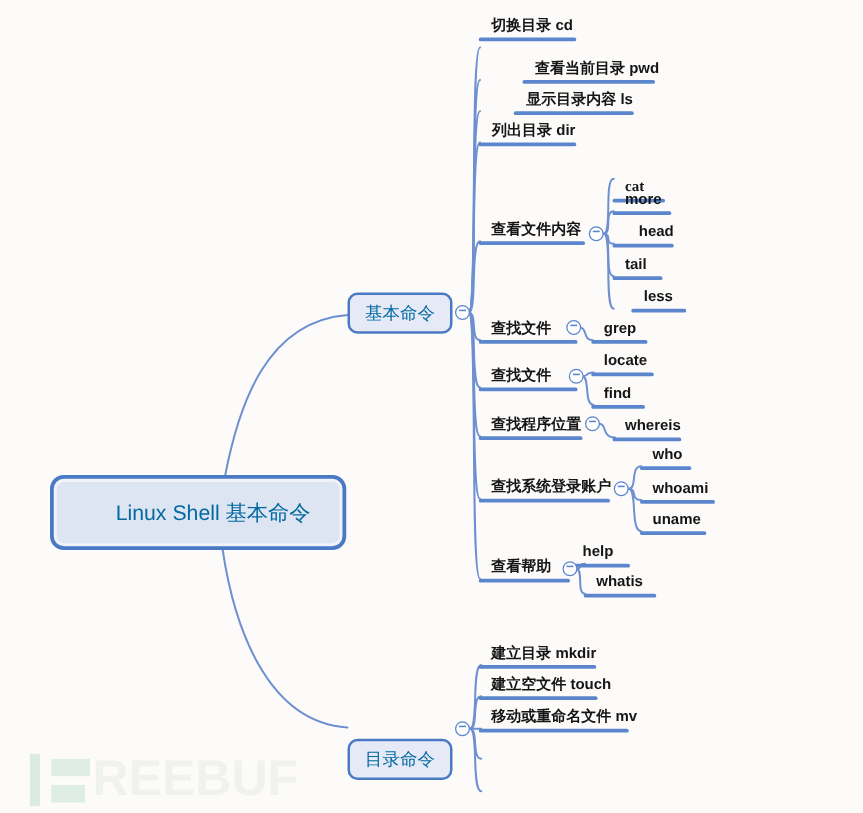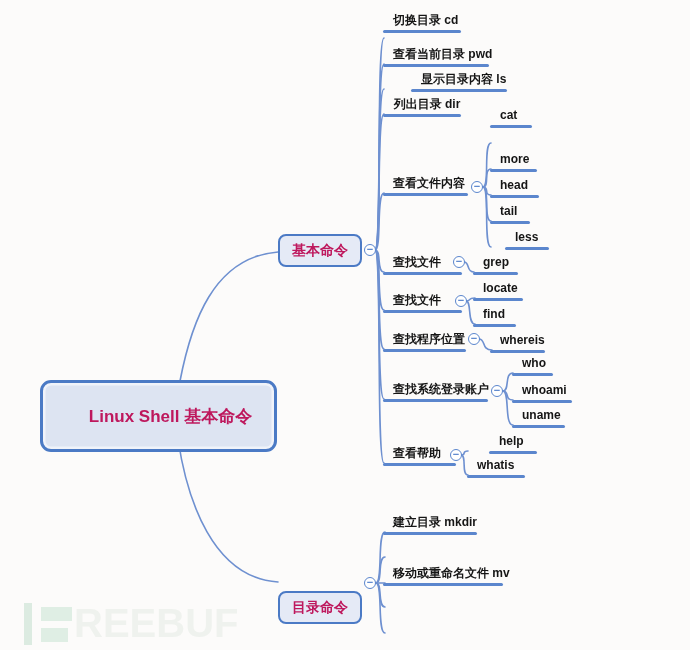--- a/index.html
+++ b/index.html
@@ -9,21 +9,21 @@
     font-family:"Liberation Sans","DejaVu Sans",sans-serif;
   }
   .canvas{position:absolute;inset:0;}
   svg.links{position:absolute;left:0;top:0;pointer-events:none;}
   svg.links path{fill:none;stroke:#6e90d0;stroke-width:1.6;stroke-linecap:round;}
 
   .node{
     position:absolute;box-sizing:border-box;
     display:flex;align-items:center;justify-content:center;
     background:#e5eaf6;border:2px solid #4b7ac5;border-radius:8px;
-    color:#be185d;font-weight:bold;white-space:nowrap;
+    color:#0369a1;font-weight:normal;white-space:nowrap;
   }
   .node.root{
     background:#dde4f2;border:3px solid #4b7ac5;border-radius:11px;
     box-shadow:inset 0 0 0 2.5px #f0f3fa;
     font-size:17px;
   }
   .node.branch{font-size:14px;}
 
   .toggle{
     position:absolute;width:12px;height:12px;box-sizing:border-box;
@@ -98,40 +98,40 @@
     <path d="M461 455 C467 455 461 451 468 451"></path>
     <path d="M461 455 C467 455 461 475 468 475"></path>
 
     <path d="M376 583 C383 583 377 532 385 532"></path>
     <path d="M376 583 C383 583 377 557 385 557"></path>
     <path d="M376 583 C383 583 377 583 385 583"></path>
     <path d="M376 583 C383 583 377 607 385 607"></path>
     <path d="M376 583 C383 583 377 633 385 633"></path>
   </svg>
 
-  <div class="node root" style="left:40px;top:380px;width:237px;height:72px;padding-left:24px;">Linux Shell 基本命令</div>
+  <div class="node root" style="left:40px;top:380px;width:237px;height:60px;padding-left:24px;">Linux Shell 基本命令</div>
 
   <div class="node branch" style="left:278px;top:234px;width:84px;height:33px;">基本命令</div>
 
   <div class="node branch" style="left:278px;top:566px;width:84px;height:33px;margin-top:25px;">目录命令</div>
 
   <div class="toggle" style="left:364px;top:244px;">−</div>
   <div class="toggle" style="left:364px;top:577px;">−</div>
   <div class="toggle" style="left:471px;top:181px;">−</div>
   <div class="toggle" style="left:453px;top:256px;">−</div>
   <div class="toggle" style="left:455px;top:295px;">−</div>
   <div class="toggle" style="left:468px;top:333px;">−</div>
   <div class="toggle" style="left:491px;top:385px;">−</div>
   <div class="toggle" style="left:450px;top:449px;">−</div>
 
   <div class="leaf" style="left:383px;top:14px;width:78px;">
     <div class="leaf-label">切换目录 cd</div>
       <div class="leaf-line"></div>
     </div>
-  <div class="leaf" style="left:383px;top:48px;width:106px;">
+  <div class="leaf" style="left:383px;top:48px;width:106px;padding-left:35px;">
     <div class="leaf-label">查看当前目录 pwd</div>
       <div class="leaf-line"></div>
     </div>
   <div class="leaf" style="left:383px;top:73px;width:96px;margin-left:28px;">
     <div class="leaf-label">显示目录内容 ls</div>
       <div class="leaf-line"></div>
     </div>
   <div class="leaf" style="left:383px;top:98px;width:78px;text-align:center;">
     <div class="leaf-label">列出目录 dir</div>
       <div class="leaf-line"></div>
@@ -154,29 +154,29 @@
     </div>
   <div class="leaf" style="left:383px;top:383px;width:105px;">
     <div class="leaf-label">查找系统登录账户</div>
       <div class="leaf-line"></div>
     </div>
   <div class="leaf" style="left:383px;top:447px;width:73px;">
     <div class="leaf-label">查看帮助</div>
       <div class="leaf-line"></div>
     </div>
 
-  <div class="leaf" style="left:490px;top:109px;width:42px;">
+  <div class="leaf" style="left:490px;top:143px;width:42px;font-family:Liberation Serif, serif;">
     <div class="leaf-label">cat</div>
       <div class="leaf-line"></div>
     </div>
   <div class="leaf" style="left:490px;top:153px;width:47px;">
     <div class="leaf-label">more</div>
       <div class="leaf-line"></div>
     </div>
-  <div class="leaf" style="left:490px;top:179px;width:49px;">
+  <div class="leaf" style="left:490px;top:179px;width:49px;text-align:right;">
     <div class="leaf-label">head</div>
       <div class="leaf-line"></div>
     </div>
   <div class="leaf" style="left:490px;top:205px;width:40px;">
     <div class="leaf-label">tail</div>
       <div class="leaf-line"></div>
     </div>
   <div class="leaf" style="left:505px;top:231px;width:44px;">
     <div class="leaf-label">less</div>
       <div class="leaf-line"></div>
@@ -205,31 +205,35 @@
     </div>
   <div class="leaf" style="left:512px;top:384px;width:60px;">
     <div class="leaf-label">whoami</div>
       <div class="leaf-line"></div>
     </div>
   <div class="leaf" style="left:512px;top:409px;width:53px;">
     <div class="leaf-label">uname</div>
       <div class="leaf-line"></div>
     </div>
 
-  <div class="leaf" style="left:489px;top:435px;width:48px;">
+  <div class="leaf" style="left:456px;top:435px;width:48px;">
     <div class="leaf-label">help</div>
       <div class="leaf-line"></div>
     </div>
   <div class="leaf" style="left:467px;top:459px;width:58px;">
     <div class="leaf-label">whatis</div>
       <div class="leaf-line"></div>
     </div>
 
   <div class="leaf" style="left:383px;top:516px;width:94px;">
     <div class="leaf-label">建立目录 mkdir</div>
       <div class="leaf-line"></div>
     </div>
+  <div class="leaf" style="left:383px;top:541px;width:95px;">
+    <div class="leaf-label">建立空文件 touch</div>
+      <div class="leaf-line"></div>
+    </div>
   <div class="leaf" style="left:383px;top:567px;width:120px;">
     <div class="leaf-label">移动或重命名文件 mv</div>
       <div class="leaf-line"></div>
     </div>
 
 </div>
 
 </body></html>

